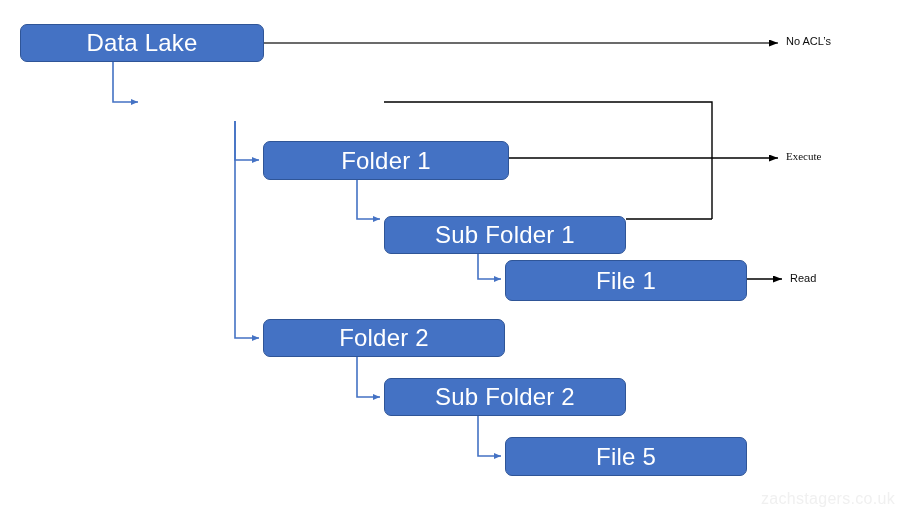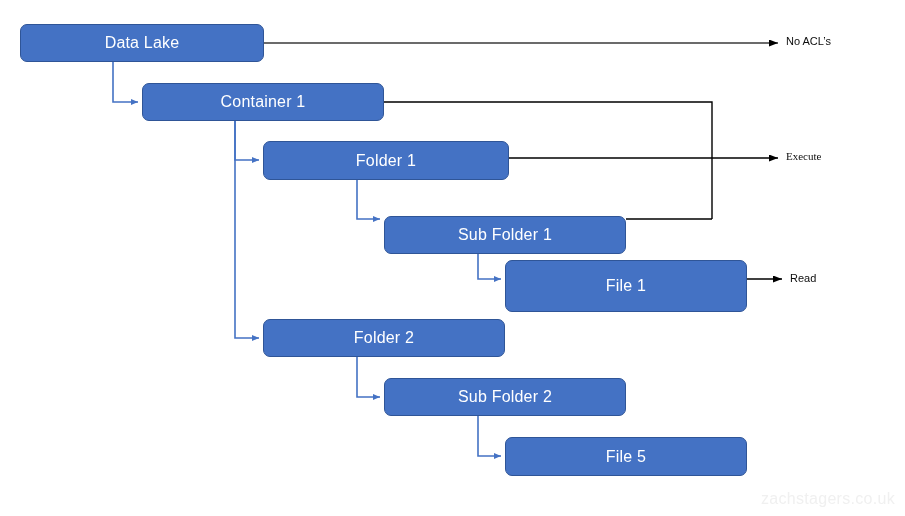--- a/index.html
+++ b/index.html
@@ -27,21 +27,21 @@
   .node {
     position: absolute;
     box-sizing: border-box;
     background: #4472C4;
     border: 1.5px solid #2F5597;
     border-radius: 7px;
     color: #ffffff;
     display: flex;
     align-items: center;
     justify-content: center;
-    font-size: 16px;
+    font-size: 24px;
     font-family: "Liberation Sans", sans-serif;
     letter-spacing: 0.2px;
     z-index: 2;
   }
   .acl-label {
     position: absolute;
     color: #0d0d0d;
     font-size: 11px;
     font-family: "Liberation Sans", sans-serif;
     white-space: nowrap;
@@ -95,33 +95,30 @@
 
     <path d="M357,357 L357,397 L380,397" fill="none" stroke="#4472C4" stroke-width="1.6" marker-end="url(#arrow-blue)"></path>
 
     <path d="M478,416 L478,456 L501,456" fill="none" stroke="#4472C4" stroke-width="1.6" marker-end="url(#arrow-blue)"></path>
   </svg>
 
   <div class="node" style="left:20px; top:24px; width:244px; height:38px;">
     <span>Data Lake</span>
   </div>
 
-  <div class="node" style="left:142px; top:83px; width:242px; height:38px;">
-    <span>Container 1</span>
-  </div>
 
   <div class="node" style="left:263px; top:141px; width:246px; height:39px;">
     <span>Folder 1</span>
   </div>
 
   <div class="node" style="left:384px; top:201px; width:242px; height:38px;margin-top:15px;">
     <span>Sub Folder 1</span>
   </div>
 
-  <div class="node" style="left:505px; top:260px; width:242px; height:52px;">
+  <div class="node" style="left:505px; top:260px; width:242px; height:41px;">
     <span>File 1</span>
   </div>
 
   <div class="node" style="left:263px; top:319px; width:242px; height:38px;">
     <span>Folder 2</span>
   </div>
 
   <div class="node" style="left:384px; top:378px; width:242px; height:38px;">
     <span>Sub Folder 2</span>
   </div>

